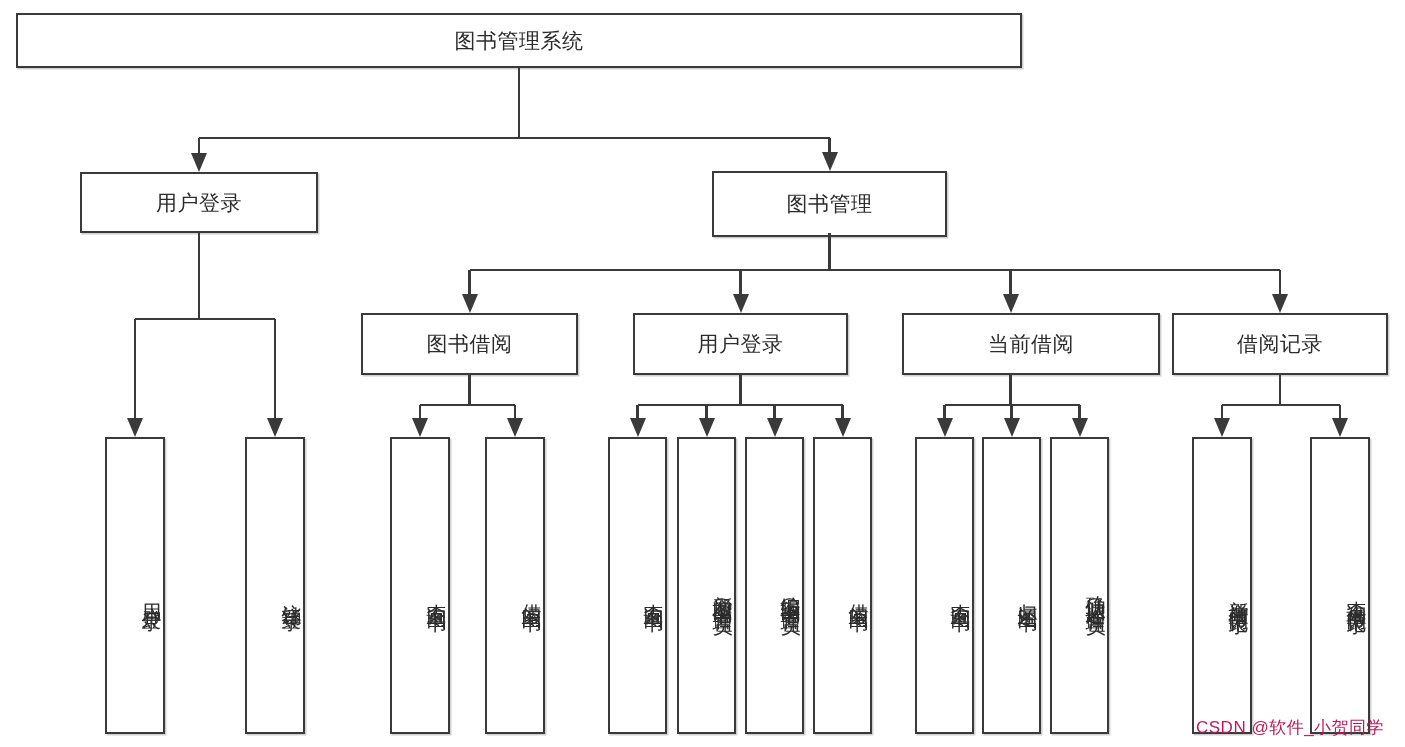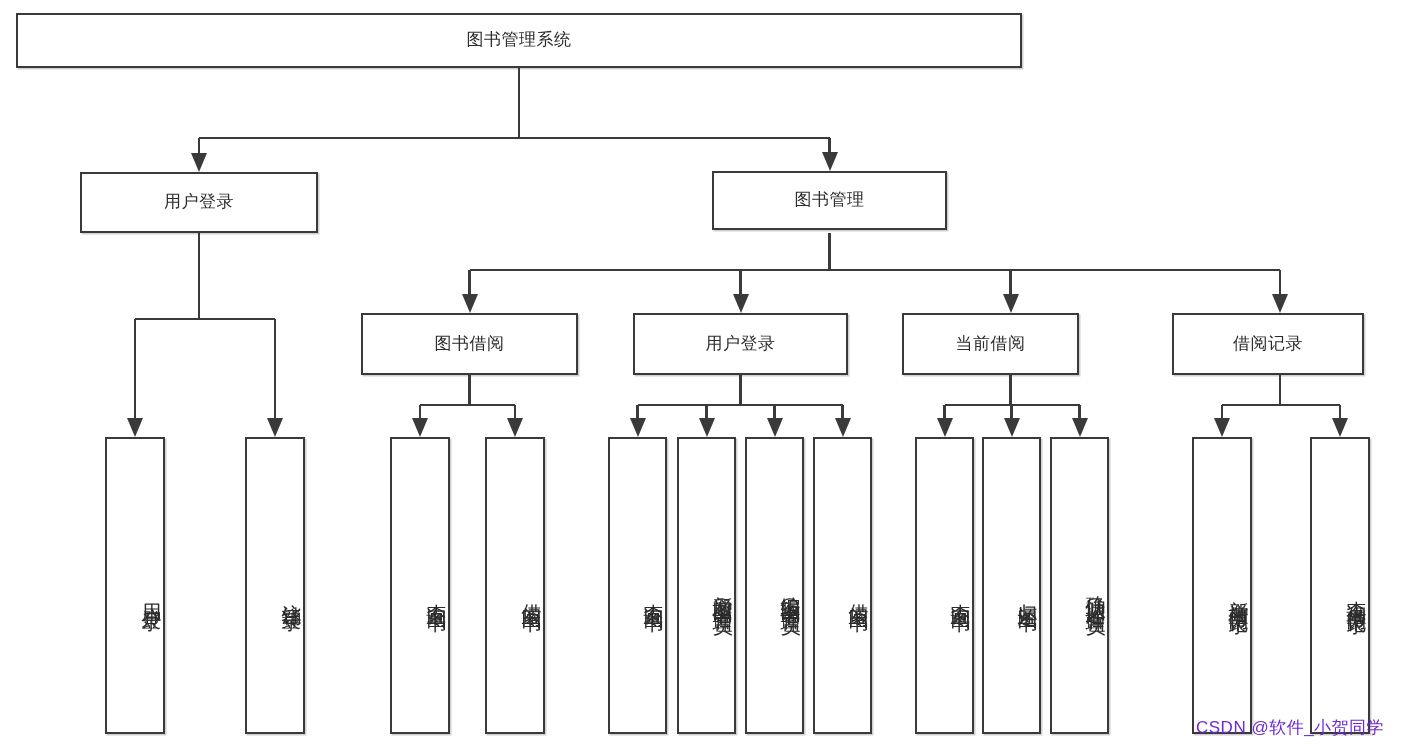--- a/index.html
+++ b/index.html
@@ -22,21 +22,21 @@
   .node {
     position: absolute;
     box-sizing: border-box;
     border: 2.5px solid #3a3a3a;
     background: #ffffff;
     box-shadow: 1.5px 1.5px 0 rgba(120,120,120,0.35);
     display: flex;
     align-items: center;
     justify-content: center;
     color: #2b2b2b;
-    font-size: 17px;
+    font-size: 21px;
     letter-spacing: 0.5px;
     line-height: 1.1;
     white-space: nowrap;
   }
   .node.leaf {
     writing-mode: vertical-rl;
     text-orientation: upright;
     align-items: flex-start;
     justify-content: center;
     padding-top: 16px;
@@ -77,33 +77,33 @@
 
 <div id="canvas">
 
   <div id="nodes-layer">
       <div class="node" style="left: 16px; top: 13px; width: 1006px; height: 55px;">
         <span class="node-label">图书管理系统</span>
       </div>
       <div class="node" style="left: 80px; top: 172px; width: 238px; height: 61px;">
         <span class="node-label">用户登录</span>
       </div>
-      <div class="node" style="left: 712px; top: 171px; width: 235px; height: 59px;">
+      <div class="node" style="left: 712px; top: 171px; width: 235px; height: 66px;">
         <span class="node-label">图书管理</span>
       </div>
       <div class="node" style="left: 361px; top: 313px; width: 217px; height: 62px;">
         <span class="node-label">图书借阅</span>
       </div>
       <div class="node" style="left: 633px; top: 313px; width: 215px; height: 62px;">
         <span class="node-label">用户登录</span>
       </div>
-      <div class="node" style="left: 902px; top: 313px; width: 177px; height: 62px;">
+      <div class="node" style="left: 902px; top: 313px; width: 258px; height: 62px;">
         <span class="node-label">当前借阅</span>
       </div>
-      <div class="node" style="left: 1172px; top: 313px; width: 192px; height: 62px;">
+      <div class="node" style="left: 1172px; top: 313px; width: 216px; height: 62px;">
         <span class="node-label">借阅记录</span>
       </div>
       <div class="node leaf" style="left: 105px; top: 437px; width: 60px; height: 297px;">
         <span class="node-label">用户登录</span>
       </div>
       <div class="node leaf" style="left: 245px; top: 437px; width: 60px; height: 297px;">
         <span class="node-label">注销登录</span>
       </div>
       <div class="node leaf" style="left: 390px; top: 437px; width: 60px; height: 297px;">
         <span class="node-label">查询图书</span>
@@ -188,15 +188,15 @@
       <div class="edge v" style="left: 1078.25px; top: 405px; height: 13px;"></div>
       <div class="arrow" style="left: 1071.5px; top: 418px;"></div>
       <div class="edge v" style="left: 1278.75px; top: 375px; height: 30px;"></div>
       <div class="edge h" style="left: 1222px; top: 403.75px; width: 118px;"></div>
       <div class="edge v" style="left: 1220.75px; top: 405px; height: 13px;"></div>
       <div class="arrow" style="left: 1214px; top: 418px;"></div>
       <div class="edge v" style="left: 1338.75px; top: 405px; height: 13px;"></div>
       <div class="arrow" style="left: 1332px; top: 418px;"></div>
     </div>
 
-  <div id="watermark" style="left: 1196px; top: 716px; color: #6d28d9;">CSDN @软件_小贺同学</div>
+  <div id="watermark" style="left: 1196px; top: 716px; color: #be185d;">CSDN @软件_小贺同学</div>
 
 </div>
 
 </body></html>

